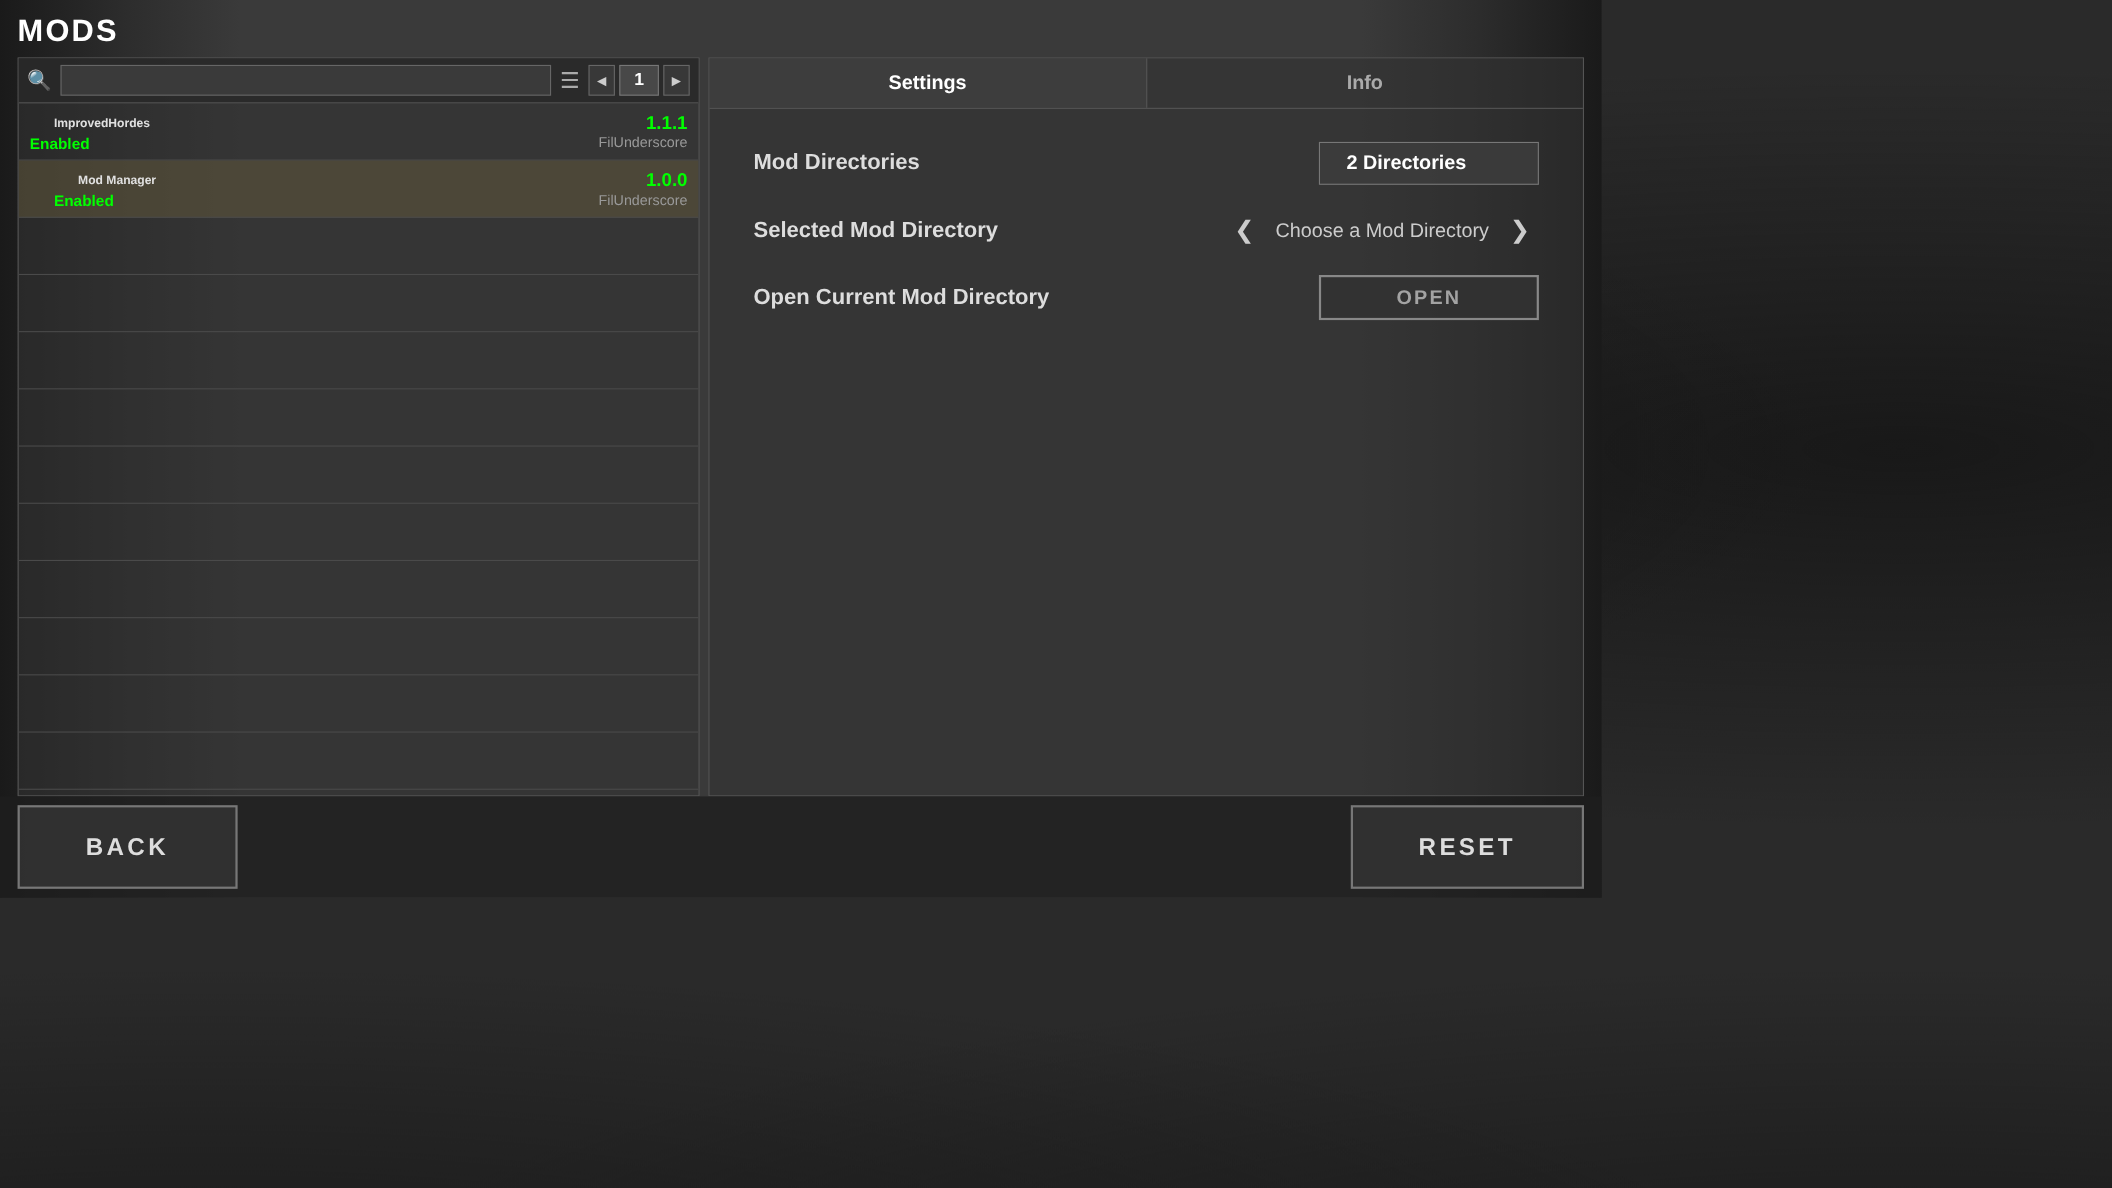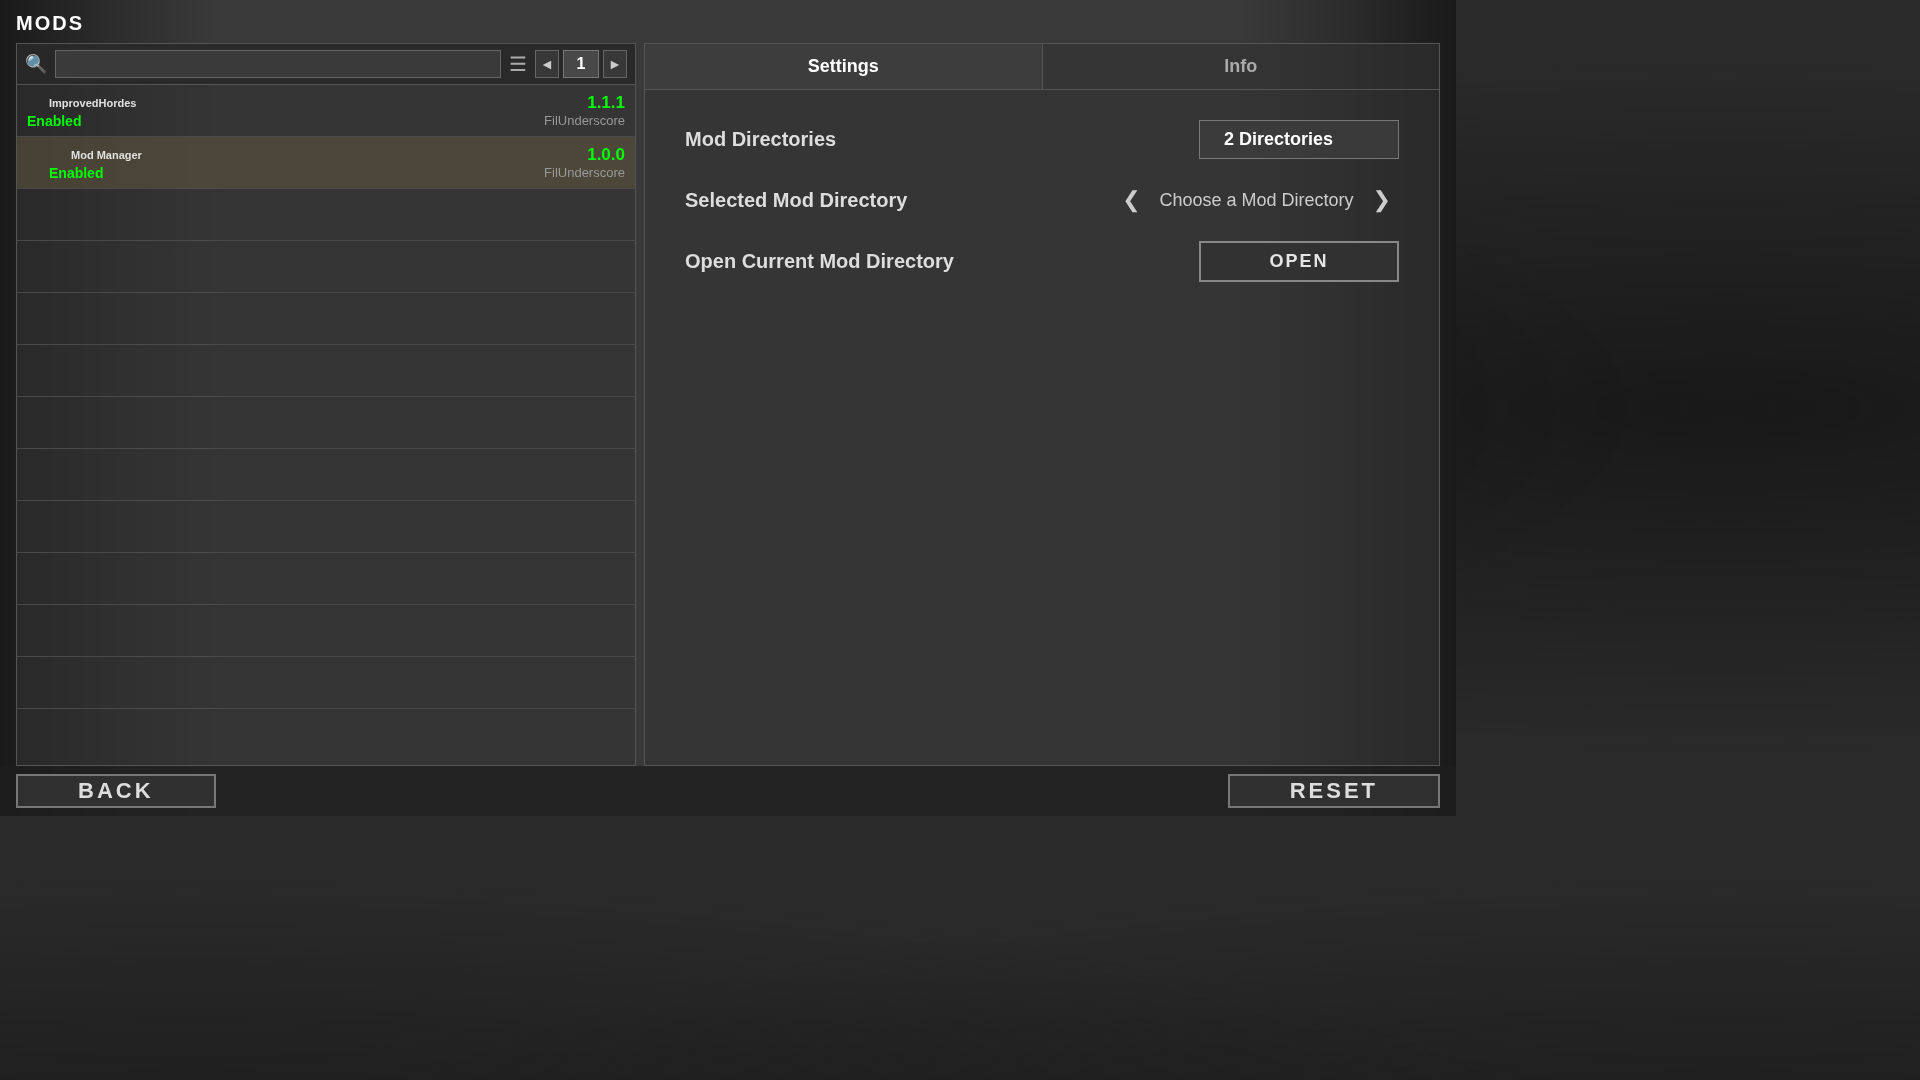--- a/index.html
+++ b/index.html
@@ -31,21 +31,21 @@
       z-index: 1;
       width: 100%;
       height: 100%;
       display: flex;
       flex-direction: column;
     }
 
     
     .page-title {
       padding: 12px 16px 8px 16px;
-      font-size: 20px;
+      font-size: 28px;
       font-weight: bold;
       color: #ffffff;
       letter-spacing: 2px;
       text-transform: uppercase;
     }
 
     
     .content-area {
       display: flex;
       flex: 1;
@@ -267,21 +267,21 @@
     .dir-display {
       font-size: 18px;
       color: #ccc;
       min-width: 200px;
       text-align: center;
     }
 
     .open-btn {
       background: rgba(50,50,50,0.9);
       border: 2px solid #888;
-      color: #e5e5e5;
+      color: #a3a3a3;
       padding: 8px 40px;
       font-size: 18px;
       font-weight: bold;
       letter-spacing: 2px;
       cursor: pointer;
       min-width: 200px;
       text-align: center;
     }
 
     
@@ -289,21 +289,21 @@
       display: flex;
       justify-content: space-between;
       padding: 8px 16px;
       background: rgba(30,30,30,0.8);
     }
 
     .bottom-btn {
       background: rgba(50,50,50,0.9);
       border: 2px solid #777;
       color: #ddd;
-      padding: 2px 60px;
+      padding: 23px 60px;
       font-size: 22px;
       font-weight: bold;
       letter-spacing: 3px;
       cursor: pointer;
       text-transform: uppercase;
     }
   </style>
 </head>
 <body>
 

